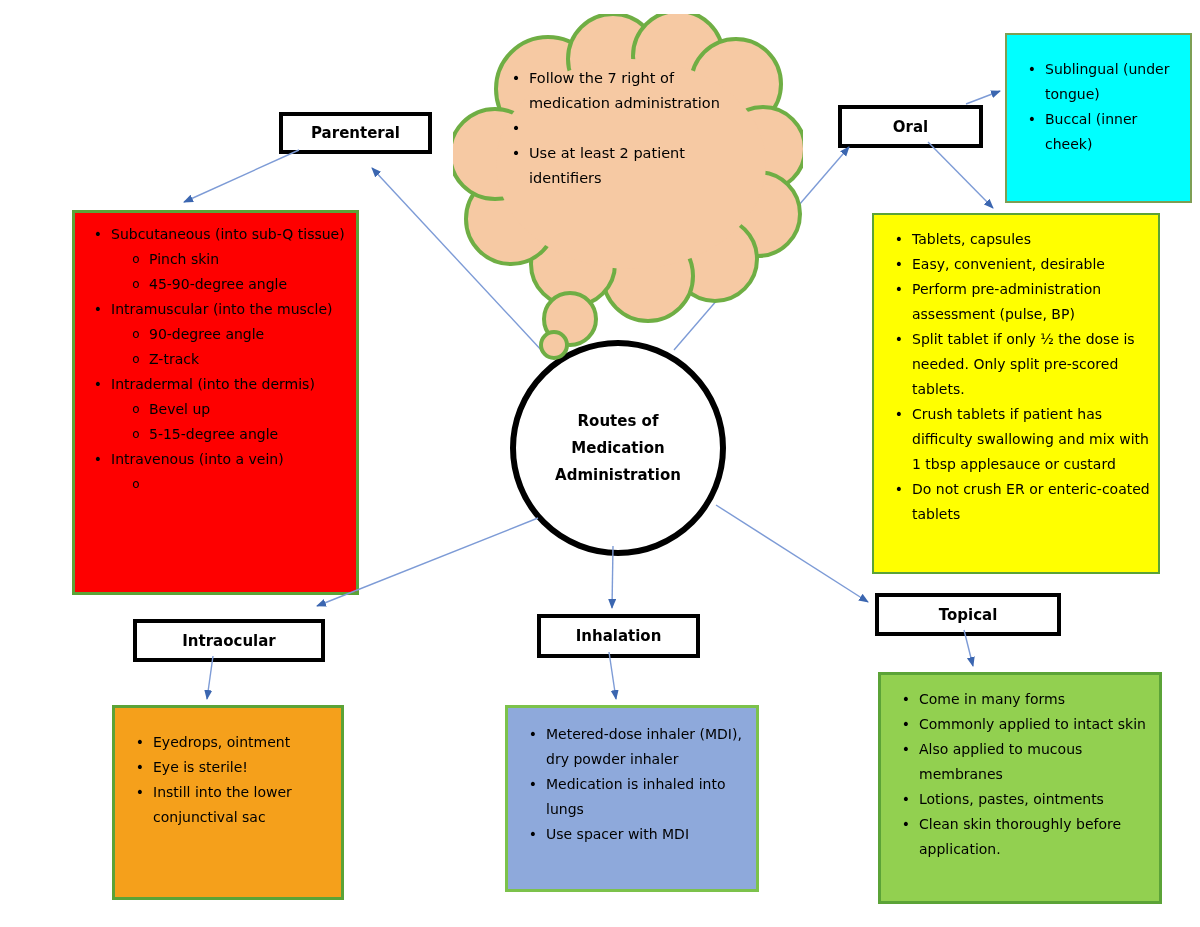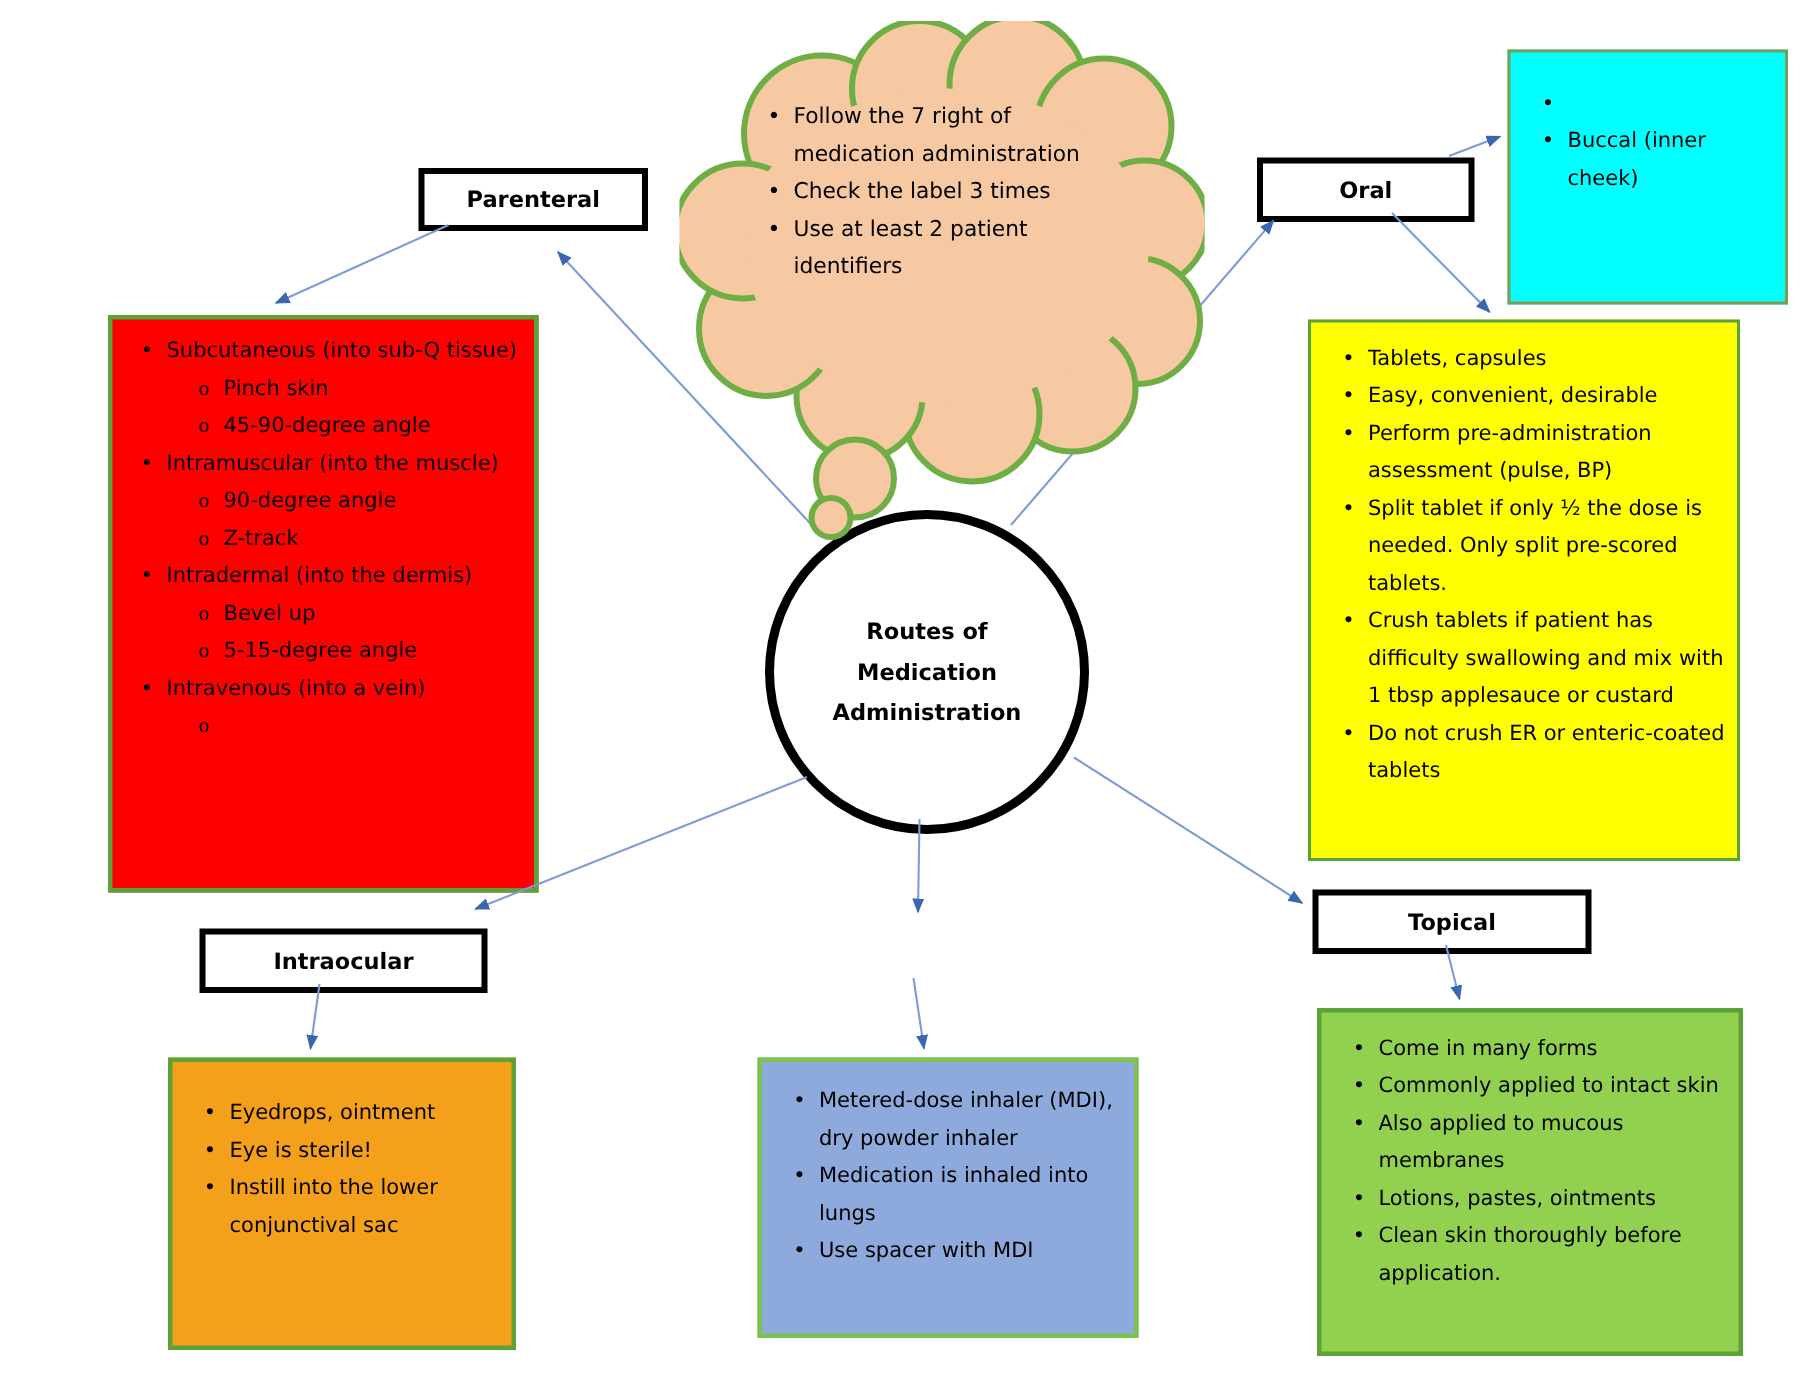--- a/index.html
+++ b/index.html
@@ -94,39 +94,39 @@
     <circle class="cloud-bump" cx="117" cy="305" r="26"></circle>
     <circle class="cloud-bump" cx="101" cy="331" r="13"></circle>
   </svg>
   <div class="cloud-text">
       <div class="li">
         <span class="bullet">•</span>
         <span class="li-text">Follow the 7 right of medication administration</span>
       </div>
       <div class="li">
         <span class="bullet">•</span>
-        <span class="li-text">Check the label 3 times</span>
       </div>
       <div class="li">
         <span class="bullet">•</span>
         <span class="li-text">Use at least 2 patient identifiers</span>
       </div>
     </div>
 
   <div class="center-circle">
     <div>
       <span>Routes of</span>
       <span>Medication</span>
       <span>Administration</span>
     </div>
   </div>
 
   <div class="label-box" id="label-parenteral">Parenteral</div>
   <div class="label-box" id="label-oral">Oral</div>
   <div class="label-box" id="label-intraocular">Intraocular</div>
+  <div class="label-box" id="label-inhalation">Inhalation</div>
   <div class="label-box" id="label-topical">Topical</div>
 
   <div class="content-box" id="box-parenteral">
       <div class="li">
         <span class="bullet">•</span>
         <span class="li-text">Subcutaneous (into sub-Q tissue)</span>
       </div>
       <div class="li sub">
         <span class="bullet sub-bullet">o</span>
         <span class="li-text">Pinch skin</span>
@@ -163,20 +163,21 @@
         <span class="bullet">•</span>
         <span class="li-text">Intravenous (into a vein)</span>
       </div>
       <div class="li sub">
         <span class="bullet sub-bullet">o</span>
       </div>
     </div>
   <div class="content-box" id="box-sublingual">
       <div class="li">
         <span class="bullet">•</span>
+        <span class="li-text">Sublingual (under tongue)</span>
       </div>
       <div class="li">
         <span class="bullet">•</span>
         <span class="li-text">Buccal (inner cheek)</span>
       </div>
     </div>
   <div class="content-box" id="box-oral">
       <div class="li">
         <span class="bullet">•</span>
         <span class="li-text">Tablets, capsules</span>

